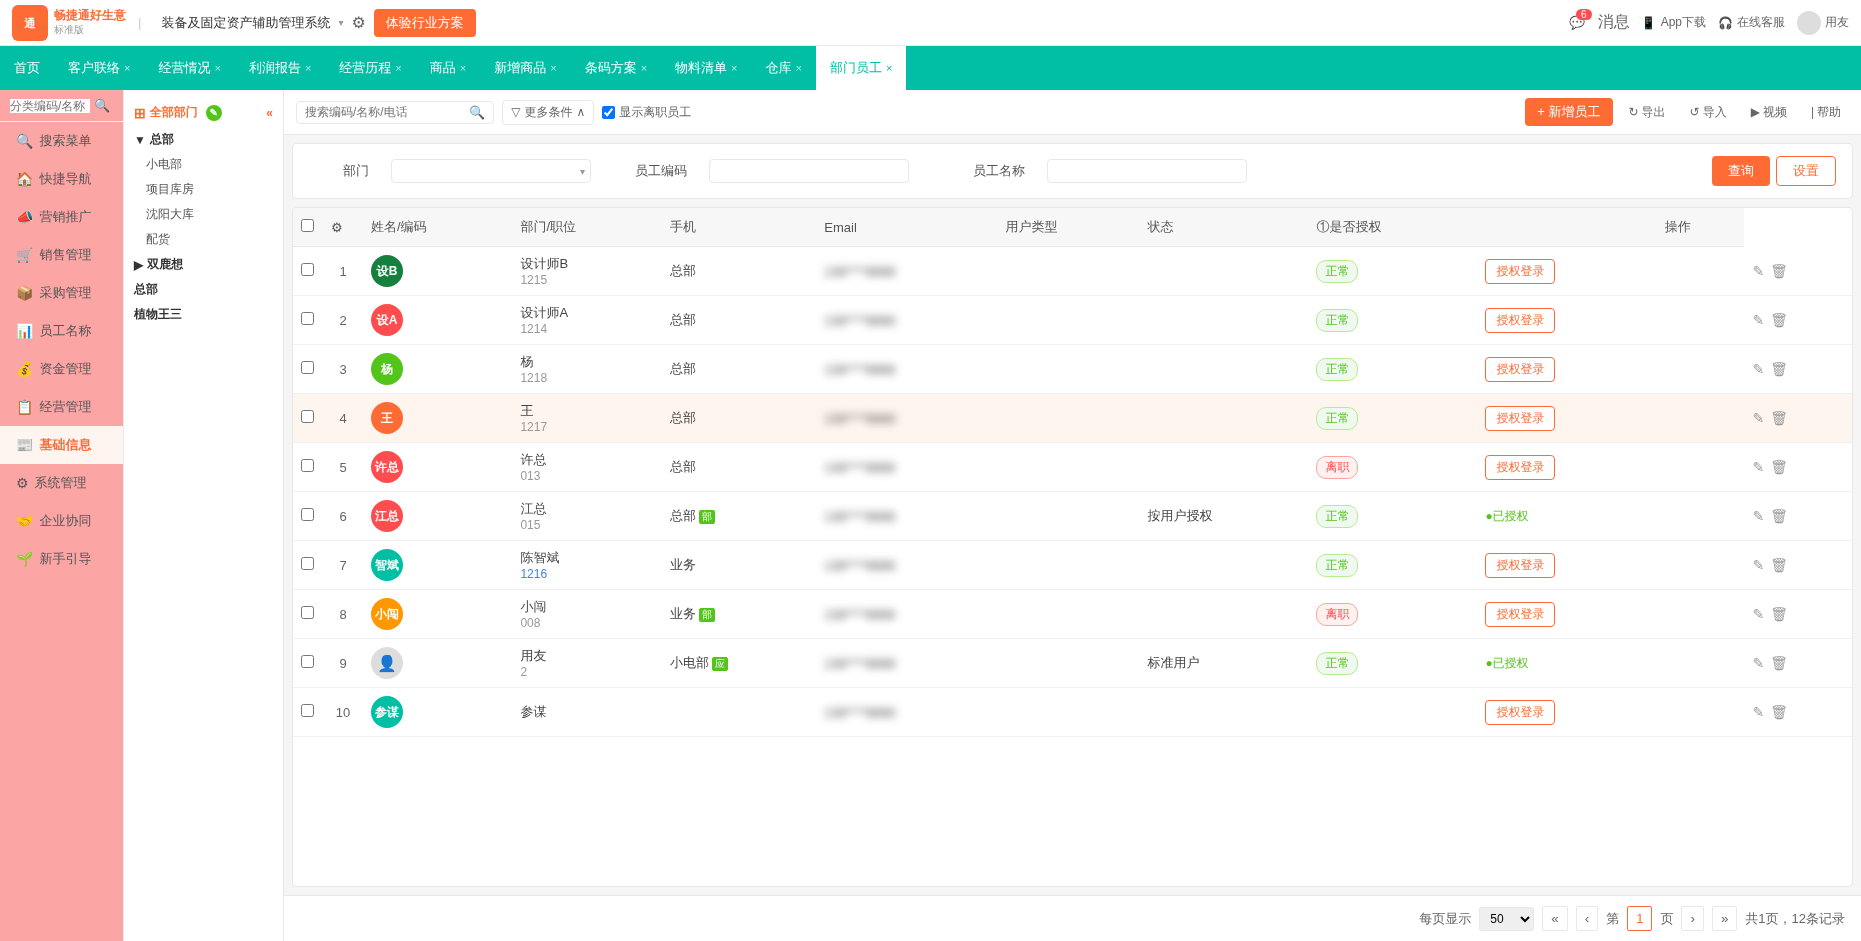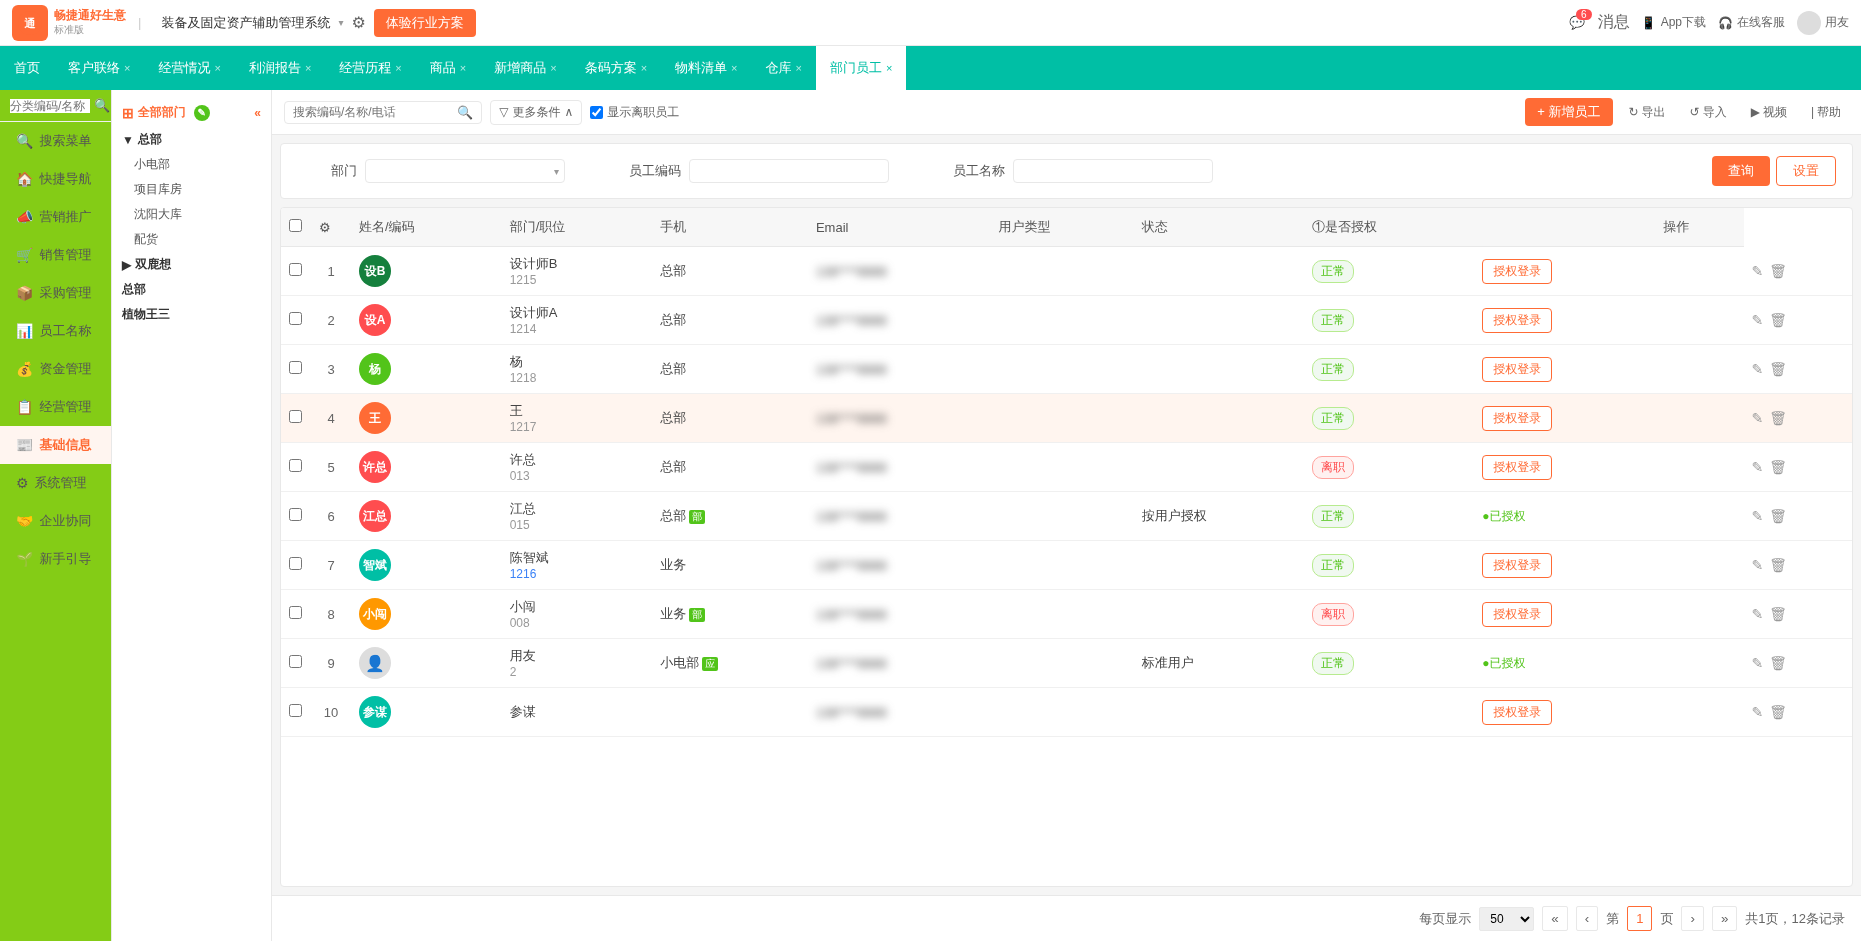--- a/index.html
+++ b/index.html
@@ -25,21 +25,21 @@
     .nav-bar { height: 44px; background: #00bfa5; display: flex; align-items: center; padding: 0 0; overflow: hidden; }
     .nav-item { padding: 0 14px; height: 44px; display: flex; align-items: center; gap: 4px; cursor: pointer; color: #fff; font-size: 13px; white-space: nowrap; }
     .nav-item.active { background: #fff; color: #00bfa5; }
     .nav-close { font-size: 11px; color: rgba(255,255,255,0.7); cursor: pointer; }
     .nav-item.active .nav-close { color: #00bfa5; }
 
     
     .main-layout { display: flex; height: calc(100vh - 90px); }
 
     
-    .sidebar { width: 112px; background: #84cc16; border-right: 1px solid #e8e8e8; overflow-y: auto; flex-shrink: 0; }
+    .sidebar { width: 124px; background: #fca5a5; border-right: 1px solid #e8e8e8; overflow-y: auto; flex-shrink: 0; }
     .sidebar-item { padding: 10px 16px; cursor: pointer; display: flex; align-items: center; gap: 6px; color: #555; font-size: 13px; }
     .sidebar-item.active { background: #fff5f0; color: #ff6b35; font-weight: bold; }
     .sidebar-icon { font-size: 14px; }
     .sidebar-search { padding: 8px 10px; border-bottom: 1px solid #f0f0f0; display: flex; align-items: center; gap: 4px; }
     .sidebar-search input { border: none; outline: none; font-size: 12px; width: 80px; color: #666; }
 
     
     .dept-nav { background: #fff; border-right: 1px solid #e8e8e8; width: 160px; flex-shrink: 0; padding: 8px 0; }
     .dept-header { padding: 6px 10px; display: flex; align-items: center; gap: 4px; font-size: 12px; color: #ff6b35; font-weight: bold; cursor: pointer; }
     .dept-group { padding: 4px 10px; font-size: 12px; color: #333; font-weight: bold; cursor: pointer; display: flex; align-items: center; gap: 4px; }
@@ -55,21 +55,21 @@
     .filter-btn { display: flex; align-items: center; gap: 4px; cursor: pointer; color: #666; font-size: 12px; padding: 3px 8px; border: 1px solid #e8e8e8; border-radius: 4px; }
     .checkbox-label { display: flex; align-items: center; gap: 4px; font-size: 12px; color: #666; cursor: pointer; }
     .toolbar-right { margin-left: auto; display: flex; align-items: center; gap: 8px; }
     .add-btn { background: #ff6b35; color: white; border: none; border-radius: 4px; padding: 5px 12px; cursor: pointer; font-size: 13px; display: flex; align-items: center; gap: 4px; }
     .icon-btn { display: flex; align-items: center; gap: 3px; cursor: pointer; color: #666; font-size: 12px; padding: 4px 8px; }
 
     
     .filter-area { background: #fff; border: 1px solid #e8e8e8; margin: 8px 8px 0; border-radius: 4px; padding: 12px 16px; }
     .filter-row { display: flex; align-items: center; gap: 16px; margin-bottom: 8px; }
     .filter-row:last-child { margin-bottom: 0; }
-    .filter-field { display: flex; align-items: center; gap: 8px; }
+    .filter-field { display: flex; align-items: center; gap: 22px; }
     .filter-label { font-size: 13px; color: #555; white-space: nowrap; width: 60px; text-align: right; }
     .filter-select { border: 1px solid #e8e8e8; border-radius: 4px; padding: 4px 24px 4px 8px; font-size: 12px; color: #555; background: #fff; cursor: pointer; appearance: none; width: 200px; }
     .filter-input { border: 1px solid #e8e8e8; border-radius: 4px; padding: 4px 8px; font-size: 12px; color: #555; width: 200px; outline: none; }
     .filter-select-wrap { position: relative; display: inline-block; }
     .filter-select-wrap::after { content: '▾'; position: absolute; right: 6px; top: 50%; transform: translateY(-50%); color: #999; font-size: 10px; pointer-events: none; }
     .filter-actions { margin-left: auto; display: flex; gap: 6px; }
     .query-btn { background: #ff6b35; color: white; border: none; border-radius: 4px; padding: 5px 16px; cursor: pointer; font-size: 13px; }
     .set-btn { background: #fff; color: #ff6b35; border: 1px solid #ff6b35; border-radius: 4px; padding: 5px 16px; cursor: pointer; font-size: 13px; }
 
     
@@ -289,21 +289,21 @@
       </div>
 
       <div class="filter-area">
         <div class="filter-row">
           <div class="filter-field">
             <label class="filter-label">部门</label>
             <div class="filter-select-wrap">
               <select class="filter-select"></select>
             </div>
           </div>
-          <div class="filter-field" style="margin-left:40px;">
+          <div class="filter-field" style="margin-left:20px;">
             <label class="filter-label">员工编码</label>
             <input class="filter-input" style="">
           </div>
           <div class="filter-field" style="margin-left:40px;">
             <label class="filter-label">员工名称</label>
             <input class="filter-input" style="">
           </div>
           <div class="filter-actions">
             <button class="query-btn">查询</button>
             <button class="set-btn">设置</button>

